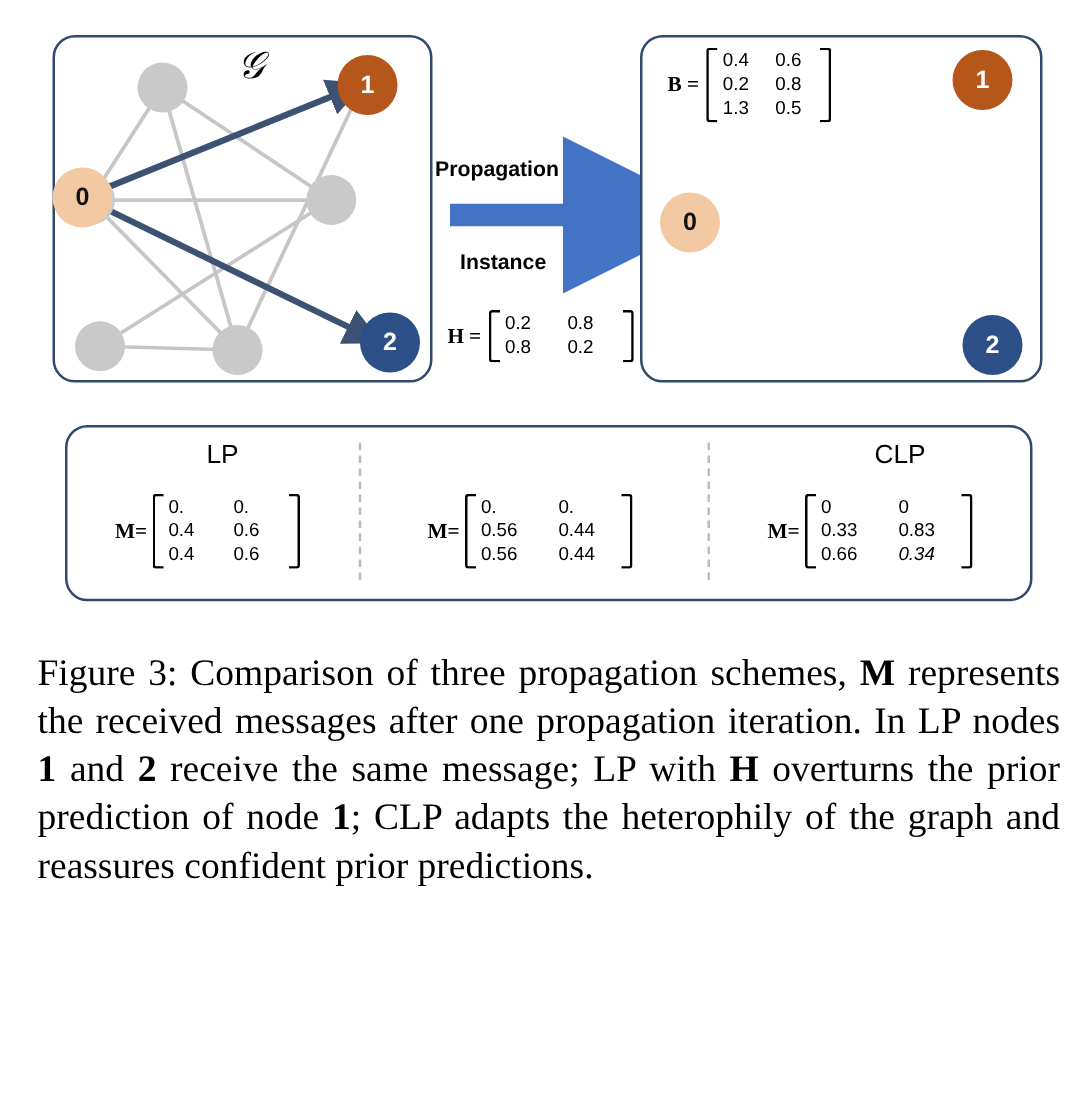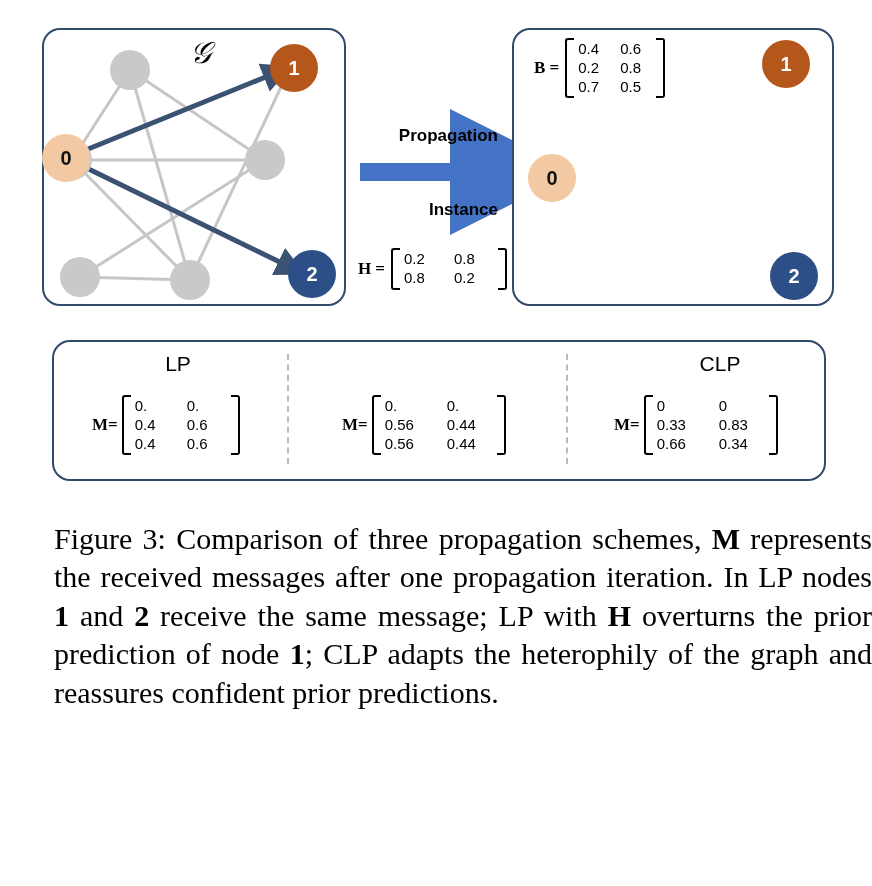--- a/index.html
+++ b/index.html
@@ -93,21 +93,21 @@
     display: inline-block;
     text-align: left;
   }
 
   
   .prop-text {
     position: absolute;
     font-family: "Liberation Sans", sans-serif;
     font-weight: bold;
     font-size: 17px;
-    text-align: right;
+    text-align: left;
   }
 
   
   .sec-title {
     position: absolute;
     font-family: "Liberation Sans", sans-serif;
     font-size: 21px;
     text-align: center;
   }
   .divider {
@@ -120,21 +120,20 @@
   
   .caption {
     position: absolute;
     left: 30px;
     top: 520px;
     width: 818px;
     font-family: "Liberation Serif", serif;
     font-size: 30px;
     line-height: 1.28;
     text-align: justify;
-    margin-left: 24px;
   }
   .caption b { font-weight: bold; }
 </style>
 </head>
 <body>
 
 <div class="figure">
 
   <div class="panel" id="panel-left"></div>
 
@@ -213,21 +212,21 @@
   <div class="node orange-dark" style="left:270px; top:44px; width:48px; height:48px;">
     <span>1</span>
   </div>
   <div class="node blue-dark" style="left:288px; top:250px; width:48px; height:48px;">
     <span>2</span>
   </div>
 
   <div class="gscript" style="left:190px; top:36px;">𝒢</div>
 
   <div class="prop-text" style="left:348px; top:126px; width:150px;">Propagation</div>
-  <div class="prop-text" style="left:348px; top:200px; width:150px;">Instance</div>
+  <div class="prop-text" style="left:368px; top:200px; width:150px;">Instance</div>
 
   <div class="mat" style="left:358px; top:248px;">
     <span class="lbl">H</span>
     <span class="lbl" style="margin-right:6px;">=</span>
     <span class="bracket">
       <span class="bl"></span>
       <span class="rows">
         <span class="row">
           <span style="width:50px;">0.2</span>
           <span style="width:40px;">0.8</span>
@@ -250,21 +249,21 @@
       <span class="rows">
         <span class="row">
           <span style="width:42px;">0.4</span>
           <span style="width:32px;">0.6</span>
         </span>
         <span class="row">
           <span style="width:42px;">0.2</span>
           <span style="width:32px;">0.8</span>
         </span>
         <span class="row">
-          <span style="width:42px;">0.7</span>
+          <span style="width:42px;">1.3</span>
           <span style="width:32px;">0.5</span>
         </span>
       </span>
       <span class="br"></span>
     </span>
   </div>
 
   <div class="node orange-light" style="left:528px; top:154px; width:48px; height:48px;">
     <span>0</span>
   </div>
@@ -334,21 +333,21 @@
         <span class="row">
           <span style="width:62px;">0</span>
           <span style="width:46px;">0</span>
         </span>
         <span class="row">
           <span style="width:62px;">0.33</span>
           <span style="width:46px;">0.83</span>
         </span>
         <span class="row">
           <span style="width:62px;">0.66</span>
-          <span style="width:46px;">0.34</span>
+          <span style="width:46px;font-style:italic;">0.34</span>
         </span>
       </span>
       <span class="br"></span>
     </span>
   </div>
 </div>
 
 <div class="caption">
   <span>Figure 3:</span><span> Comparison of three propagation schemes, </span><b>M</b><span> represents the received messages after one propagation iteration. In LP nodes </span><b>1</b><span> and </span><b>2</b><span> receive the same message; LP with </span><b>H</b><span> overturns the prior prediction of node </span><b>1</b><span>; CLP adapts the heterophily of the graph and reassures confident prior predictions.</span>
 </div>

